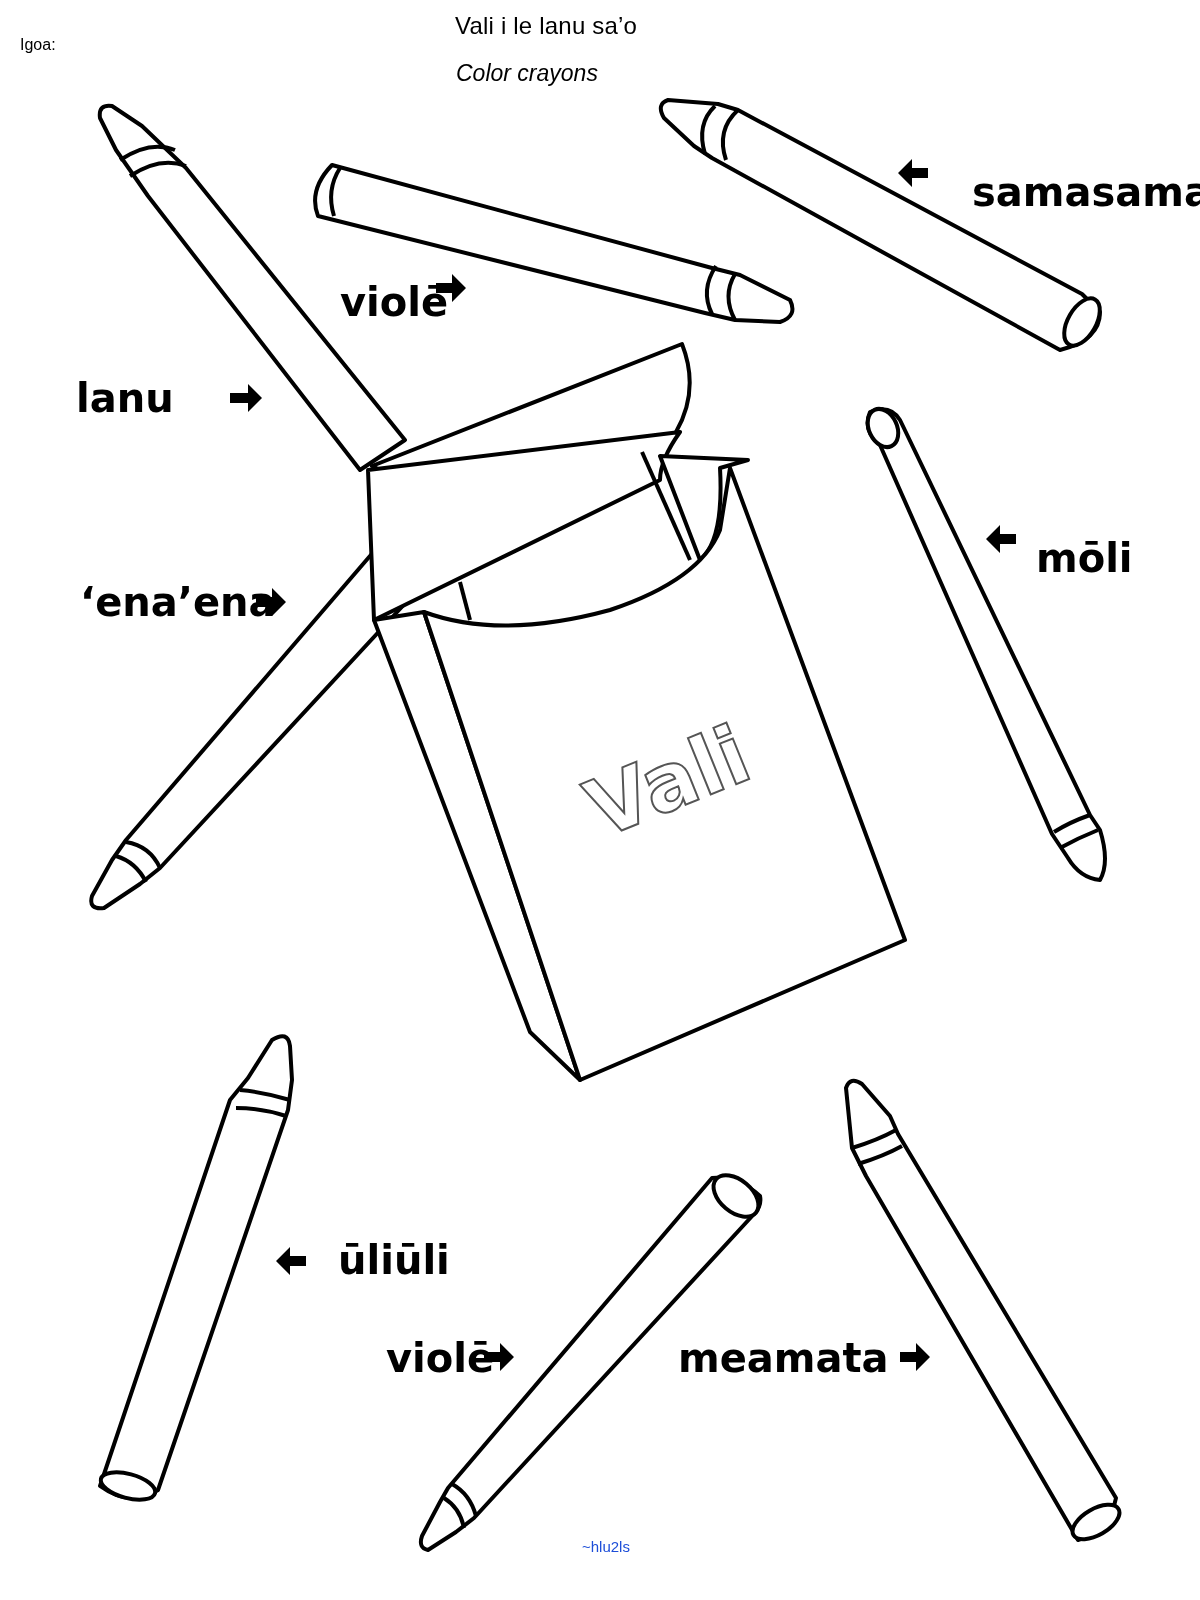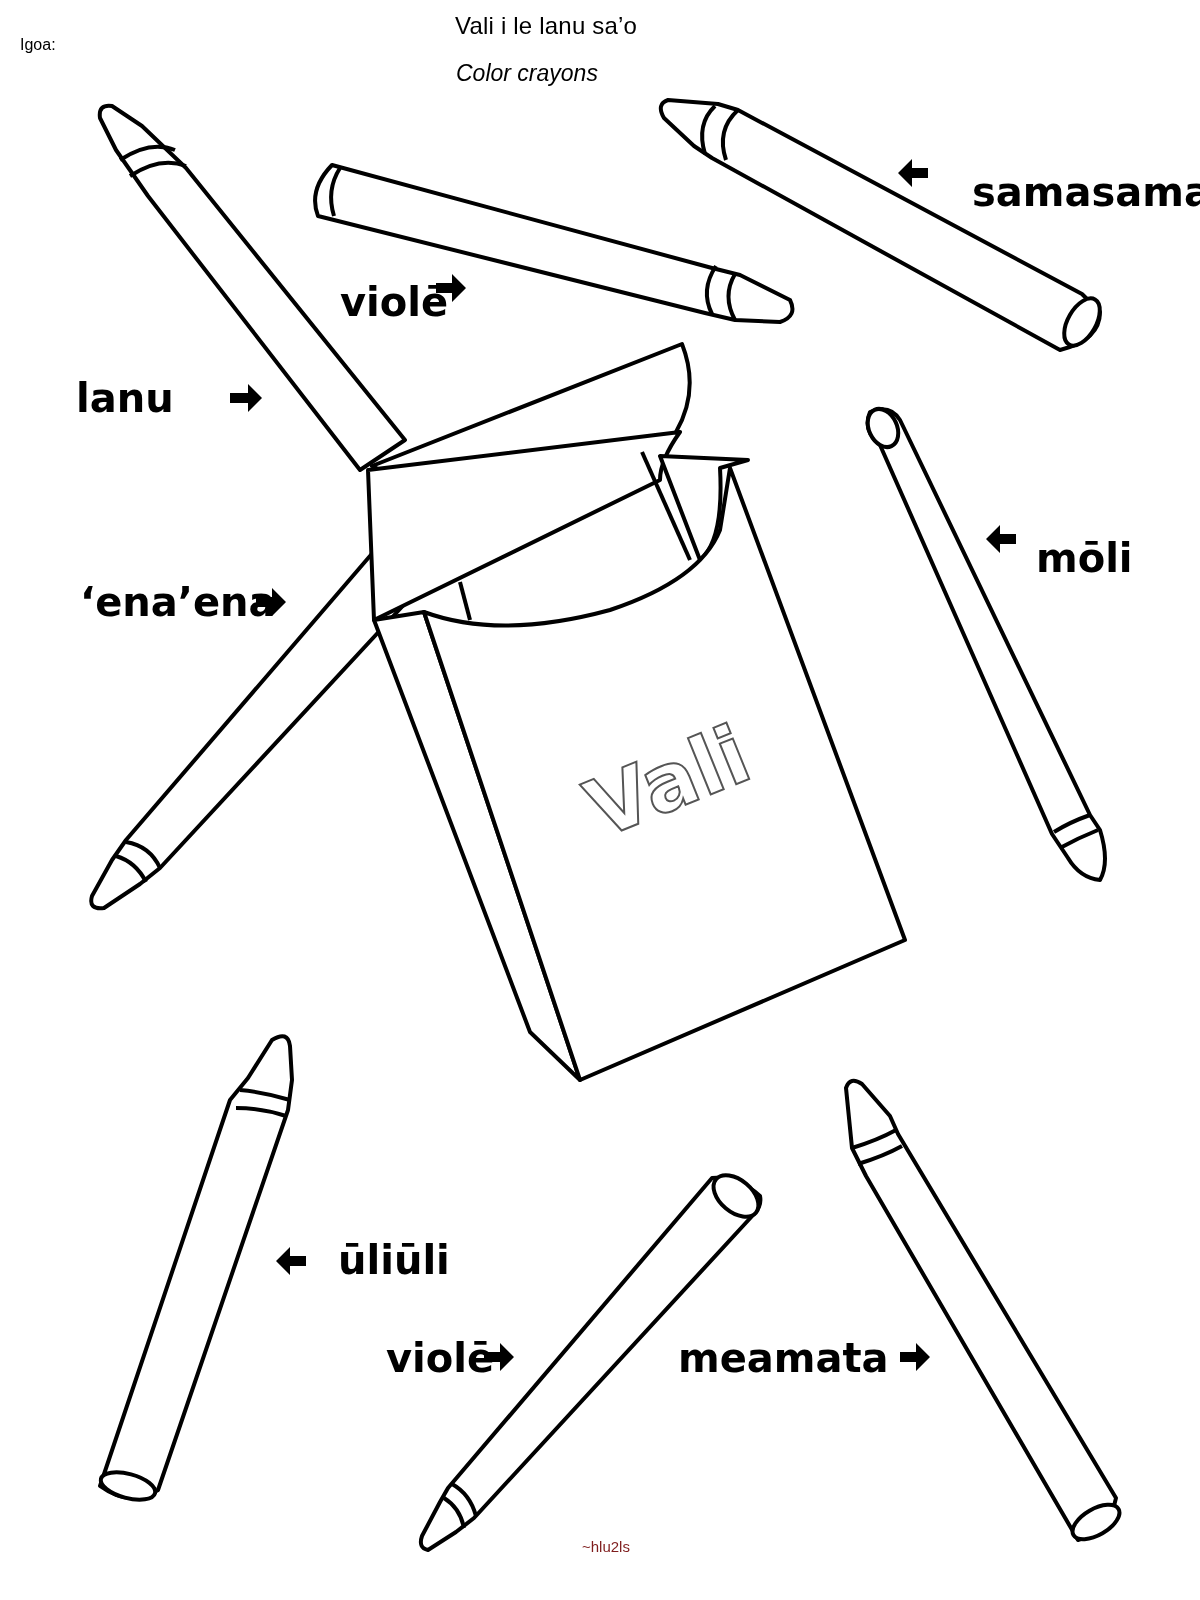--- a/index.html
+++ b/index.html
@@ -4,21 +4,21 @@
 <style>
   html, body { margin: 0; padding: 0; background: #ffffff; }
   body { width: 1200px; height: 1600px; position: relative; overflow: hidden;
          font-family: "Liberation Sans", "DejaVu Sans", sans-serif; color: #000; }
   .name-label { position: absolute; left: 20px; top: 36px; font-size: 16px; }
   .title { position: absolute; left: 455px; top: 12px; font-size: 24px; font-weight: normal; letter-spacing: 0.2px; }
   .subtitle { position: absolute; left: 456px; top: 60px; font-size: 23px; font-style: italic; }
   svg.art { position: absolute; left: 0; top: 0; }
   .word { position: absolute; font-weight: bold; font-size: 40px; line-height: 1; white-space: nowrap;
           font-family: "DejaVu Sans", "Liberation Sans", sans-serif; }
-  .credit { position: absolute; left: 582px; top: 1538px; font-size: 15px; color: #7f1d1d; }
+  .credit { position: absolute; left: 582px; top: 1538px; font-size: 15px; color: #1d4ed8; }
   .crayon path, .crayon ellipse { fill: #fff; stroke: #000; stroke-width: 4; stroke-linejoin: round; }
   .crayon .band { fill: none; }
 </style>
 </head>
 <body>
 
 <div class="name-label">Igoa:</div>
 <div class="title">Vali i le lanu sa’o</div>
 <div class="subtitle">Color crayons</div>
 

